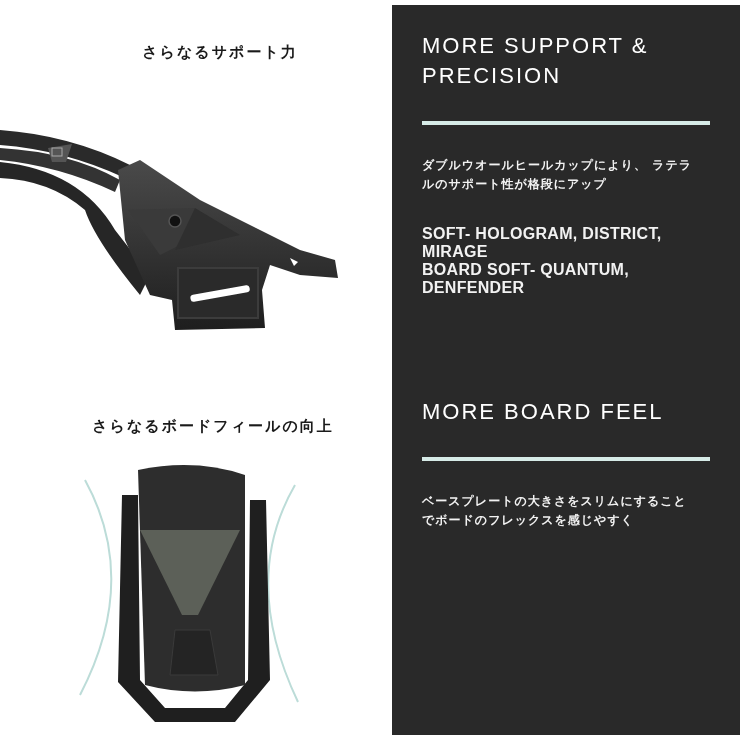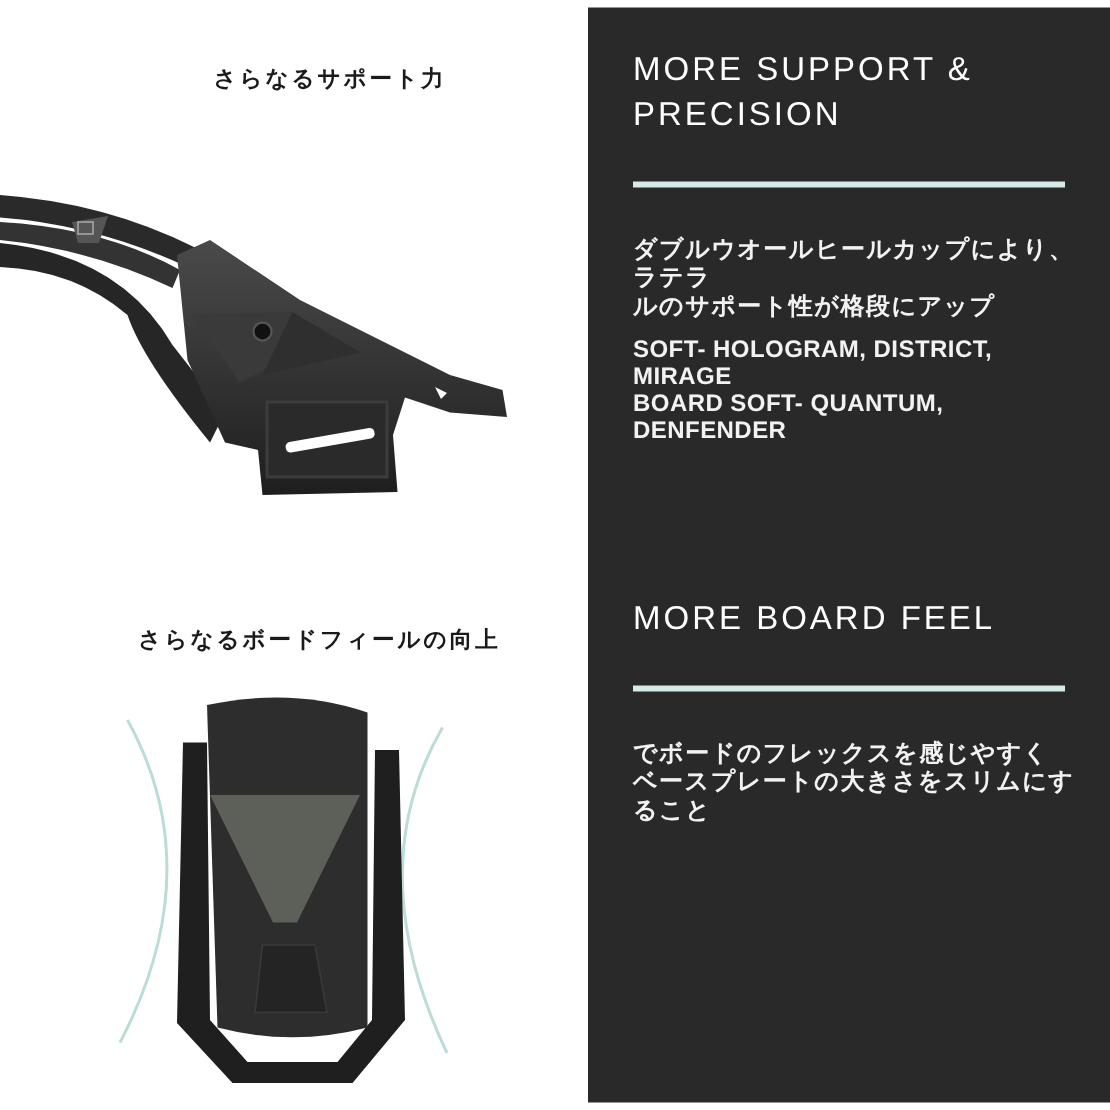--- a/index.html
+++ b/index.html
@@ -26,21 +26,21 @@
     font-family: "Liberation Sans", sans-serif; font-size: 22px; font-weight: normal;
     letter-spacing: 2px; line-height: 30px; color: #ffffff;
   }
   .h1 { top: 26px; }
   .h2 { top: 392px; }
   .divider { position: absolute; left: 30px; width: 288px; height: 4px; background: #d6ebe7; }
   .d1 { top: 116px; }
   .d2 { top: 452px; }
   .panel-text {
     position: absolute; left: 30px; width: 300px;
-    font-size: 16px; font-weight: bold; line-height: 19px; color: #f2f2f2; letter-spacing: 1px;
+    font-size: 12px; font-weight: bold; line-height: 19px; color: #f2f2f2; letter-spacing: 1px;
   }
   .t1 { top: 151px; }
   .t3 { top: 487px; }
   .models {
     position: absolute; left: 30px; top: 220px; width: 300px;
     font-family: "Liberation Sans", sans-serif; font-size: 16px; font-weight: bold;
     line-height: 18px; color: #f2f2f2; letter-spacing: 0.3px;
   }
 </style>
 </head>
@@ -102,16 +102,16 @@
     <div>ルのサポート性が格段にアップ</div>
   </div>
   <div class="models">
     <div>SOFT- HOLOGRAM, DISTRICT, MIRAGE</div>
     <div>BOARD SOFT- QUANTUM, DENFENDER</div>
   </div>
 
   <div class="panel-heading h2">MORE BOARD FEEL</div>
   <div class="divider d2"></div>
   <div class="panel-text t3">
+    <div>ベースプレートの大きさをスリムにすること</div>
     <div>でボードのフレックスを感じやすく</div>
-    <div>ベースプレートの大きさをスリムにすること</div>
   </div>
 </div>
 
 </body></html>

